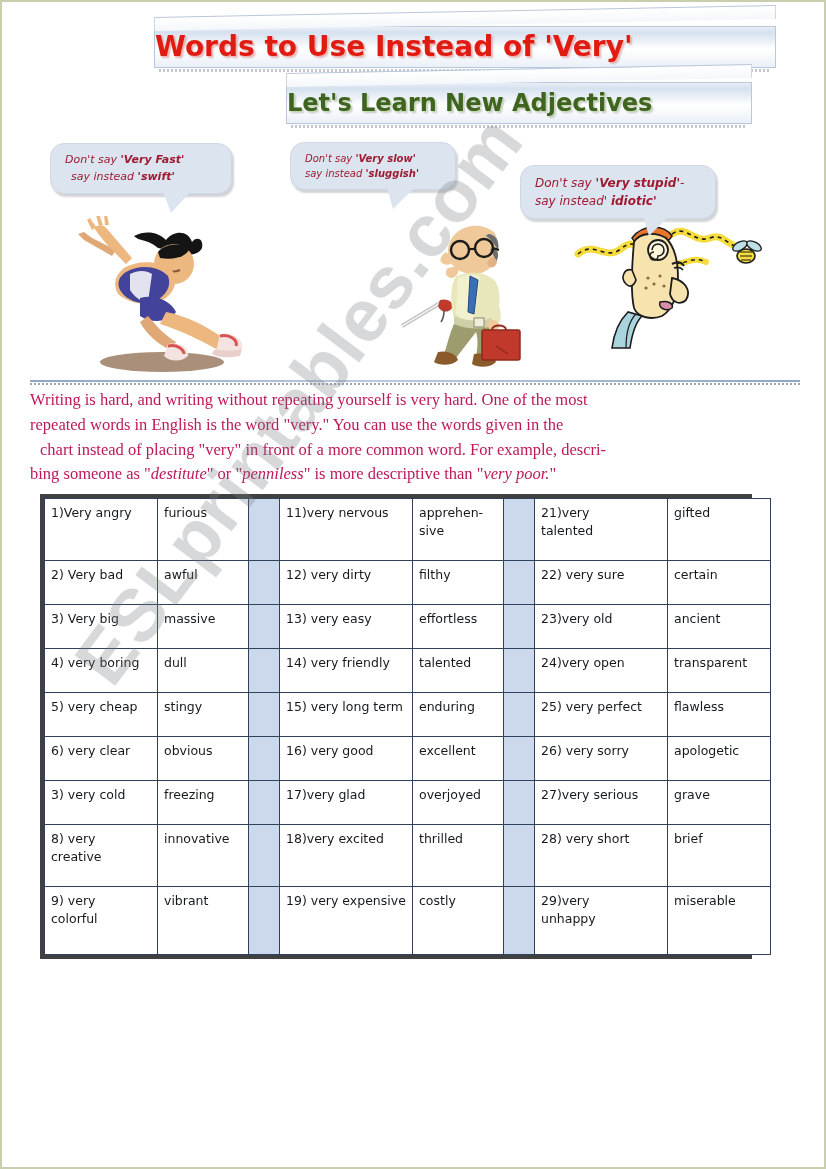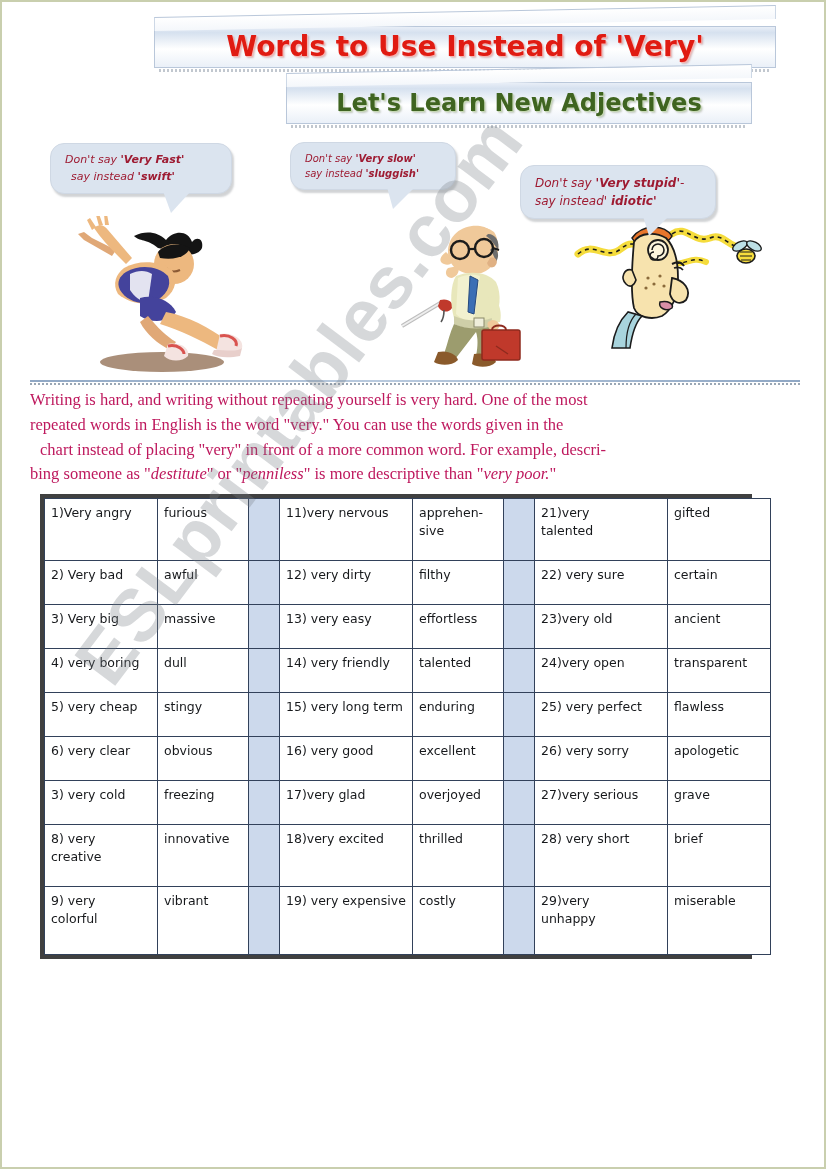--- a/index.html
+++ b/index.html
@@ -55,21 +55,21 @@
 
   
   .banner {
     position: absolute;
     z-index: 10;
     box-sizing: border-box;
     background: linear-gradient(to bottom, #e8eef7 0%, #d6e1ef 14%, #ffffff 55%, #eaf0f8 100%);
     border: 1px solid #b9c7da;
     display: flex;
     align-items: center;
-    justify-content: center;
+    justify-content: flex-start;
   }
   .banner::before {
     
     content: "";
     position: absolute;
     left: -1px;
     right: -1px;
     top: -10px;
     height: 13px;
     background: linear-gradient(to bottom, #ffffff, #f4f7fb);

